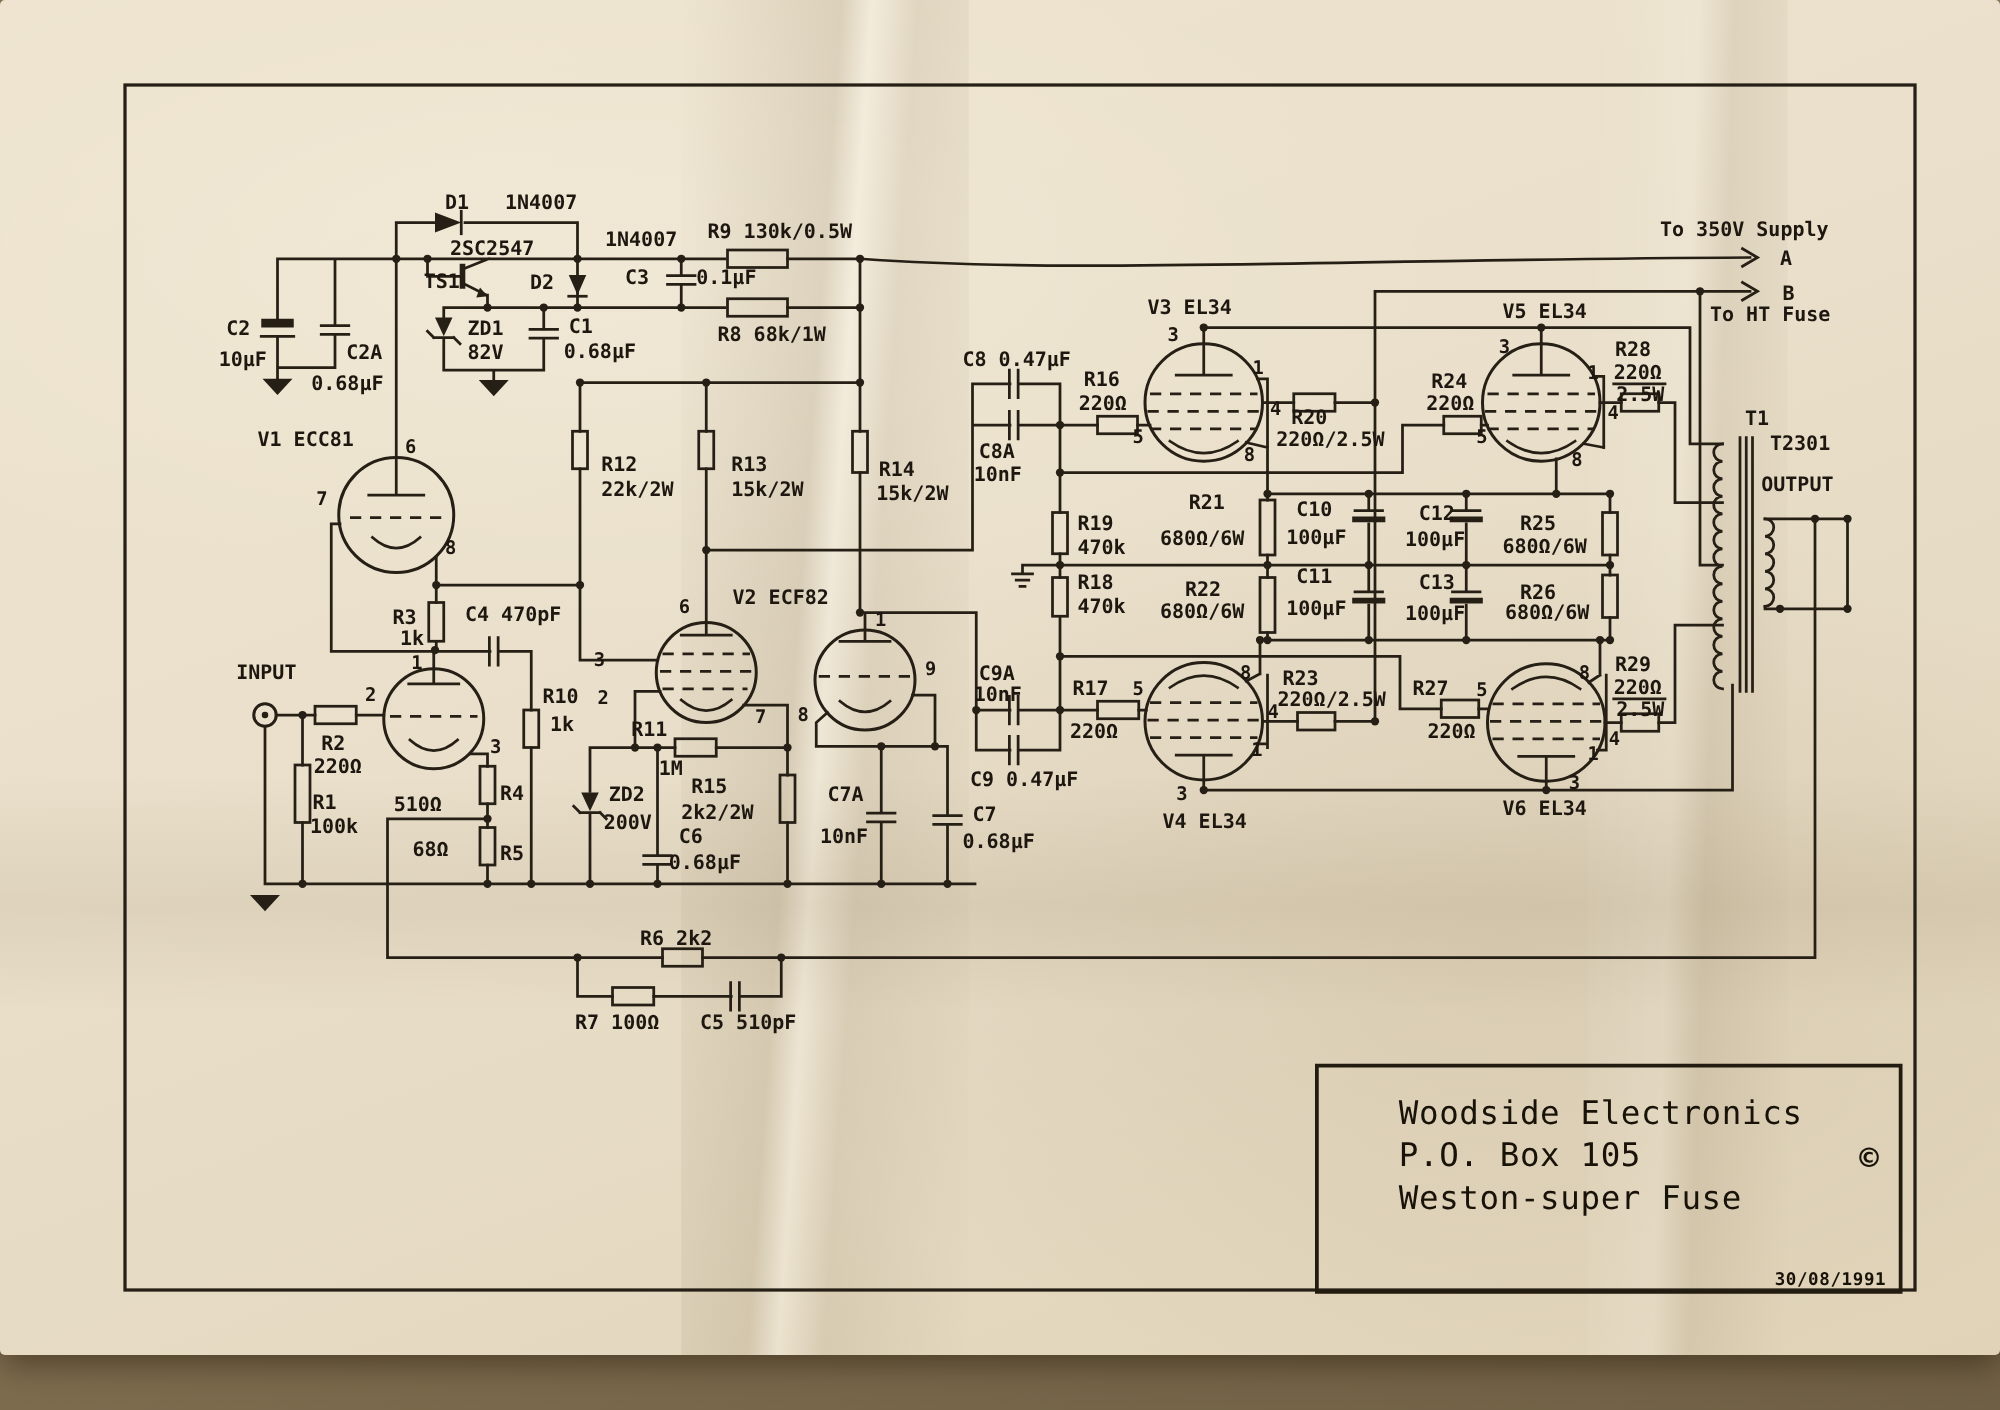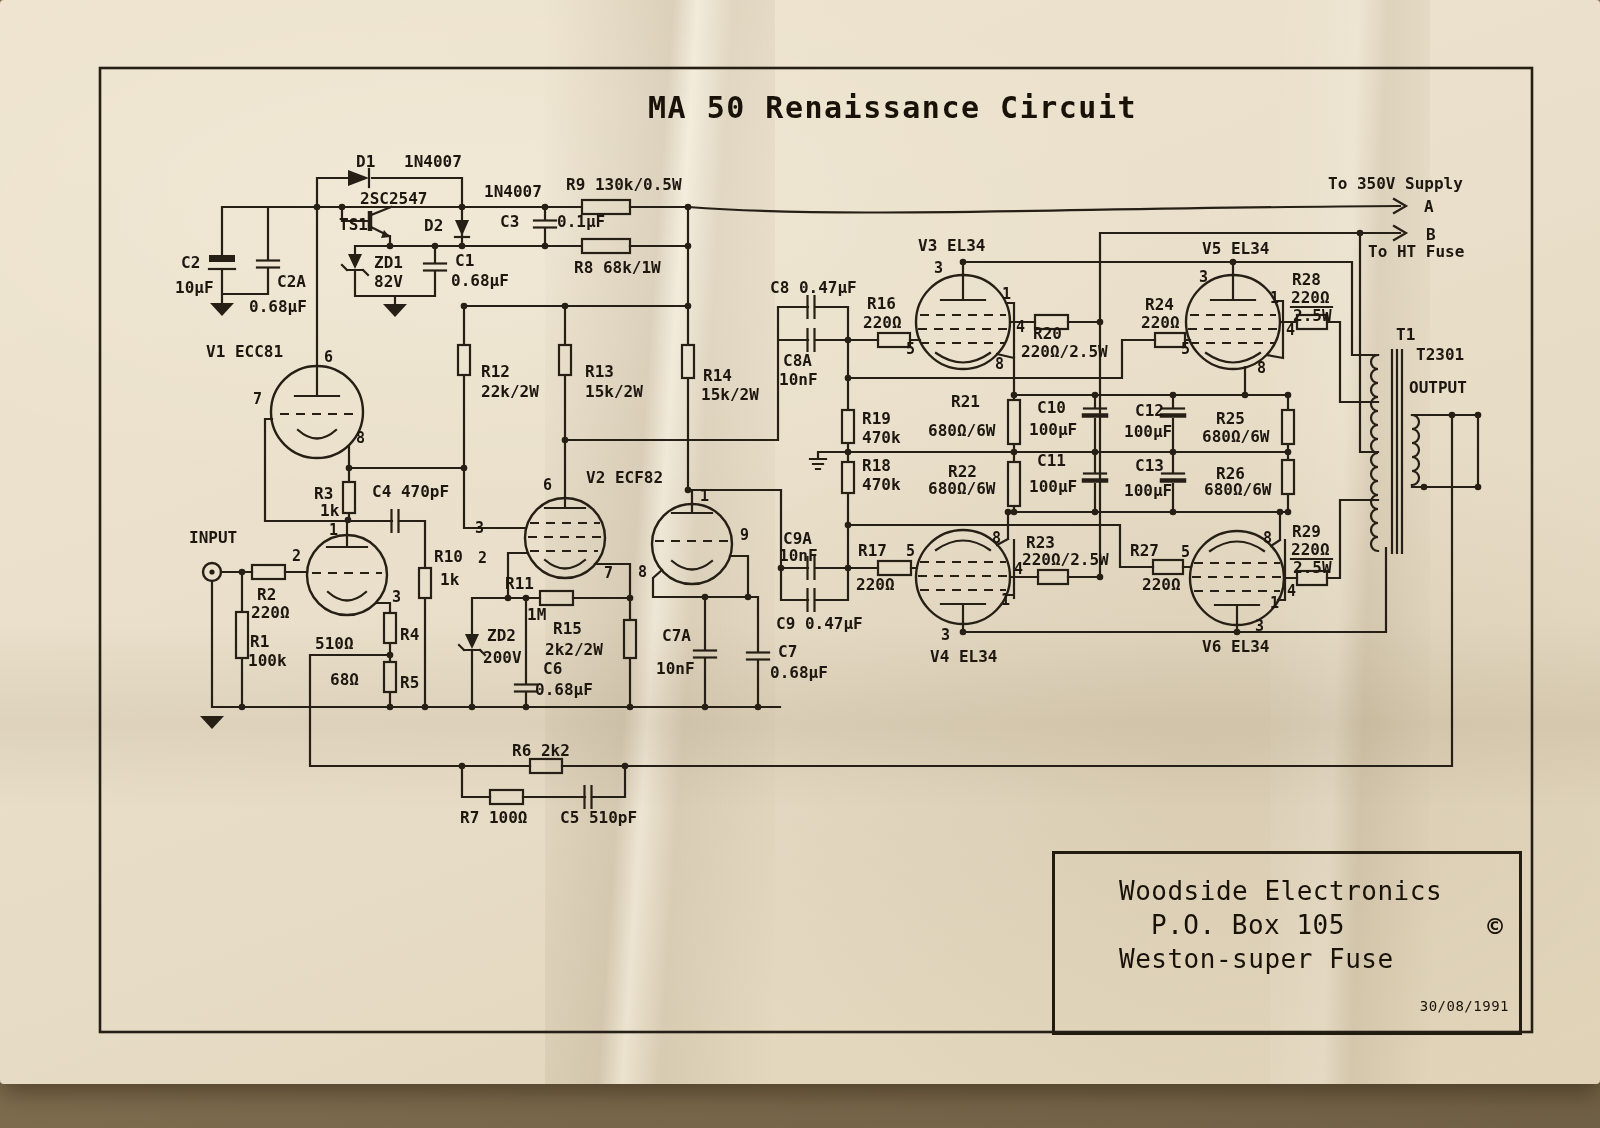--- a/index.html
+++ b/index.html
@@ -23,23 +23,23 @@
   .dash{stroke:#261f15;stroke-width:2.2;fill:none;stroke-dasharray:9,7;}
   .fillink{fill:#261f15;stroke:none;}
   .rbox{fill:none;stroke:#261f15;stroke-width:2.2;}
   .tube{fill:none;stroke:#261f15;stroke-width:2.4;}
   .lbl{fill:#1d1710;font-family:"DejaVu Sans Mono","Liberation Mono",monospace;font-weight:700;}
   #title{position:absolute;left:648px;top:90px;width:520px;font-size:30px;font-weight:700;
     color:#181208;letter-spacing:1.5px;white-space:nowrap;}
   #company-box{position:absolute;left:1052px;top:851px;width:464px;height:178px;
     border:3px solid #221b10;color:#181208;}
   #company-box .cline{position:absolute;left:64px;white-space:nowrap;font-size:26px;font-weight:400;letter-spacing:0.5px;}
-  #c-l1{top:22px;} #c-l2{top:56px;margin-left:32px;} #c-l3{top:90px;} #c-l4{top:124px;}
+  #c-l1{top:22px;} #c-l2{top:56px;} #c-l3{top:90px;} #c-l4{top:124px;}
   #c-copy{position:absolute;right:16px;top:58px;font-size:26px;font-weight:700;}
-  #c-date{position:absolute;right:10px;bottom:18px;font-size:14px;font-weight:400;letter-spacing:0.5px;}
+  #c-date{position:absolute;right:10px;bottom:0;font-size:14px;font-weight:700;letter-spacing:0.5px;}
 </style>
 </head>
 <body>
 
 <div id="photo">
   <div id="paper"></div>
   <div id="fold1" class="fold-v"></div>
   <div id="fold2" class="fold-v"></div>
   <div id="fold-h"></div>
 
@@ -451,21 +451,20 @@
         <text x="1328" y="189" class="lbl" font-size="16">To 350V Supply</text>
         <text x="1424" y="212" class="lbl" font-size="16">A</text>
         <text x="1426" y="240" class="lbl" font-size="16">B</text>
         <text x="1368" y="257" class="lbl" font-size="16">To HT Fuse</text>
         <text x="512" y="756" class="lbl" font-size="16">R6 2k2</text>
         <text x="460" y="823" class="lbl" font-size="16">R7 100Ω</text>
         <text x="560" y="823" class="lbl" font-size="16">C5 510pF</text>
       </g>
   </svg>
 
-  <div id="title">MA 50 Renaissance Circuit</div>
 
   <div id="company-box">
     <div class="cline" id="c-l1">Woodside Electronics</div>
     <div class="cline" id="c-l2">P.O. Box 105</div>
     <div class="cline" id="c-l3">Weston-super Fuse</div>
     <div id="c-copy">©</div>
     <div id="c-date">30/08/1991</div>
   </div>
 </div>
 

